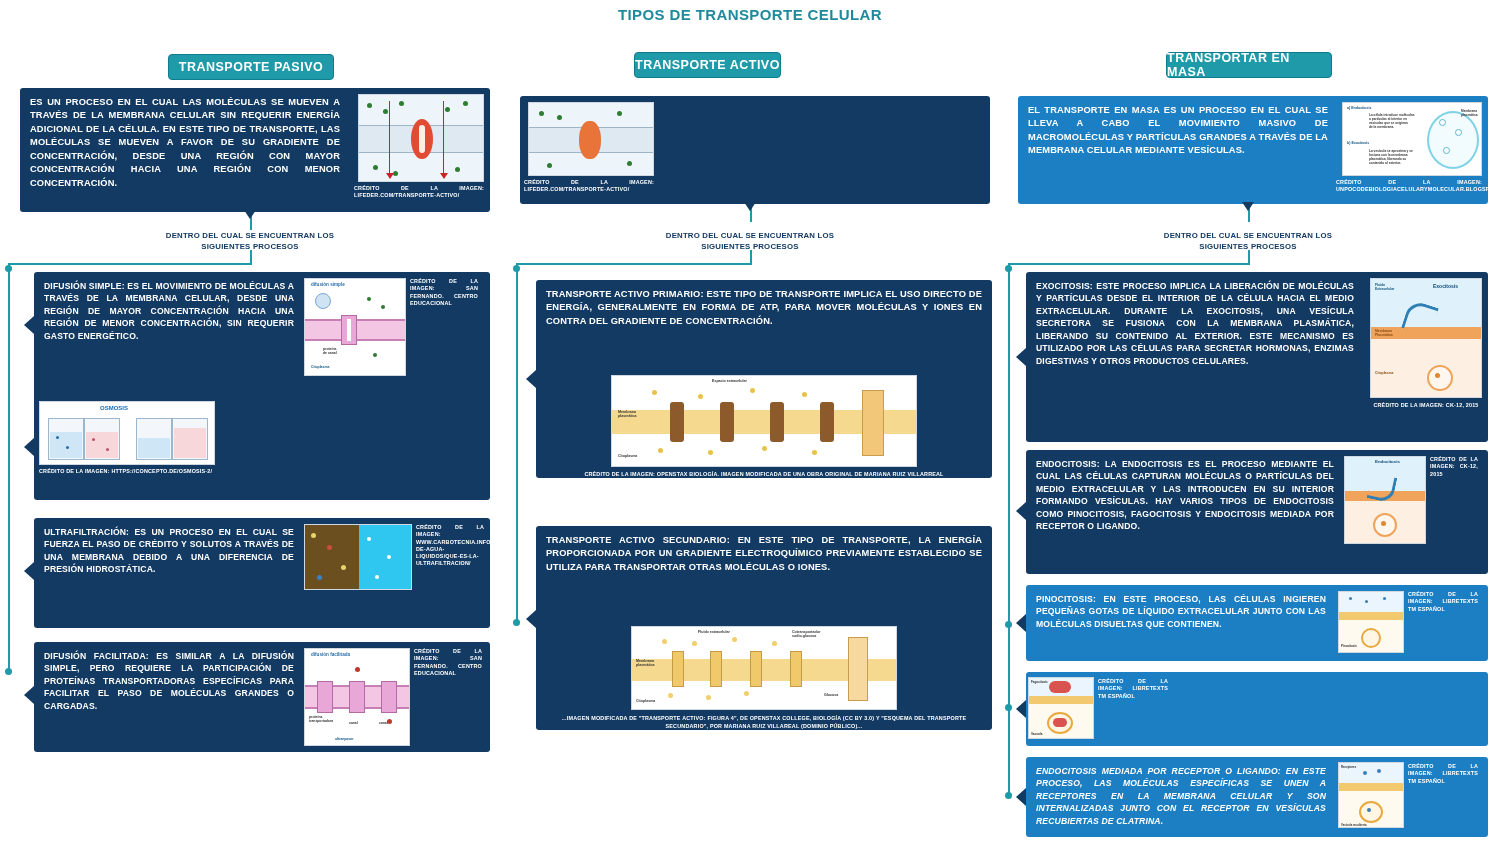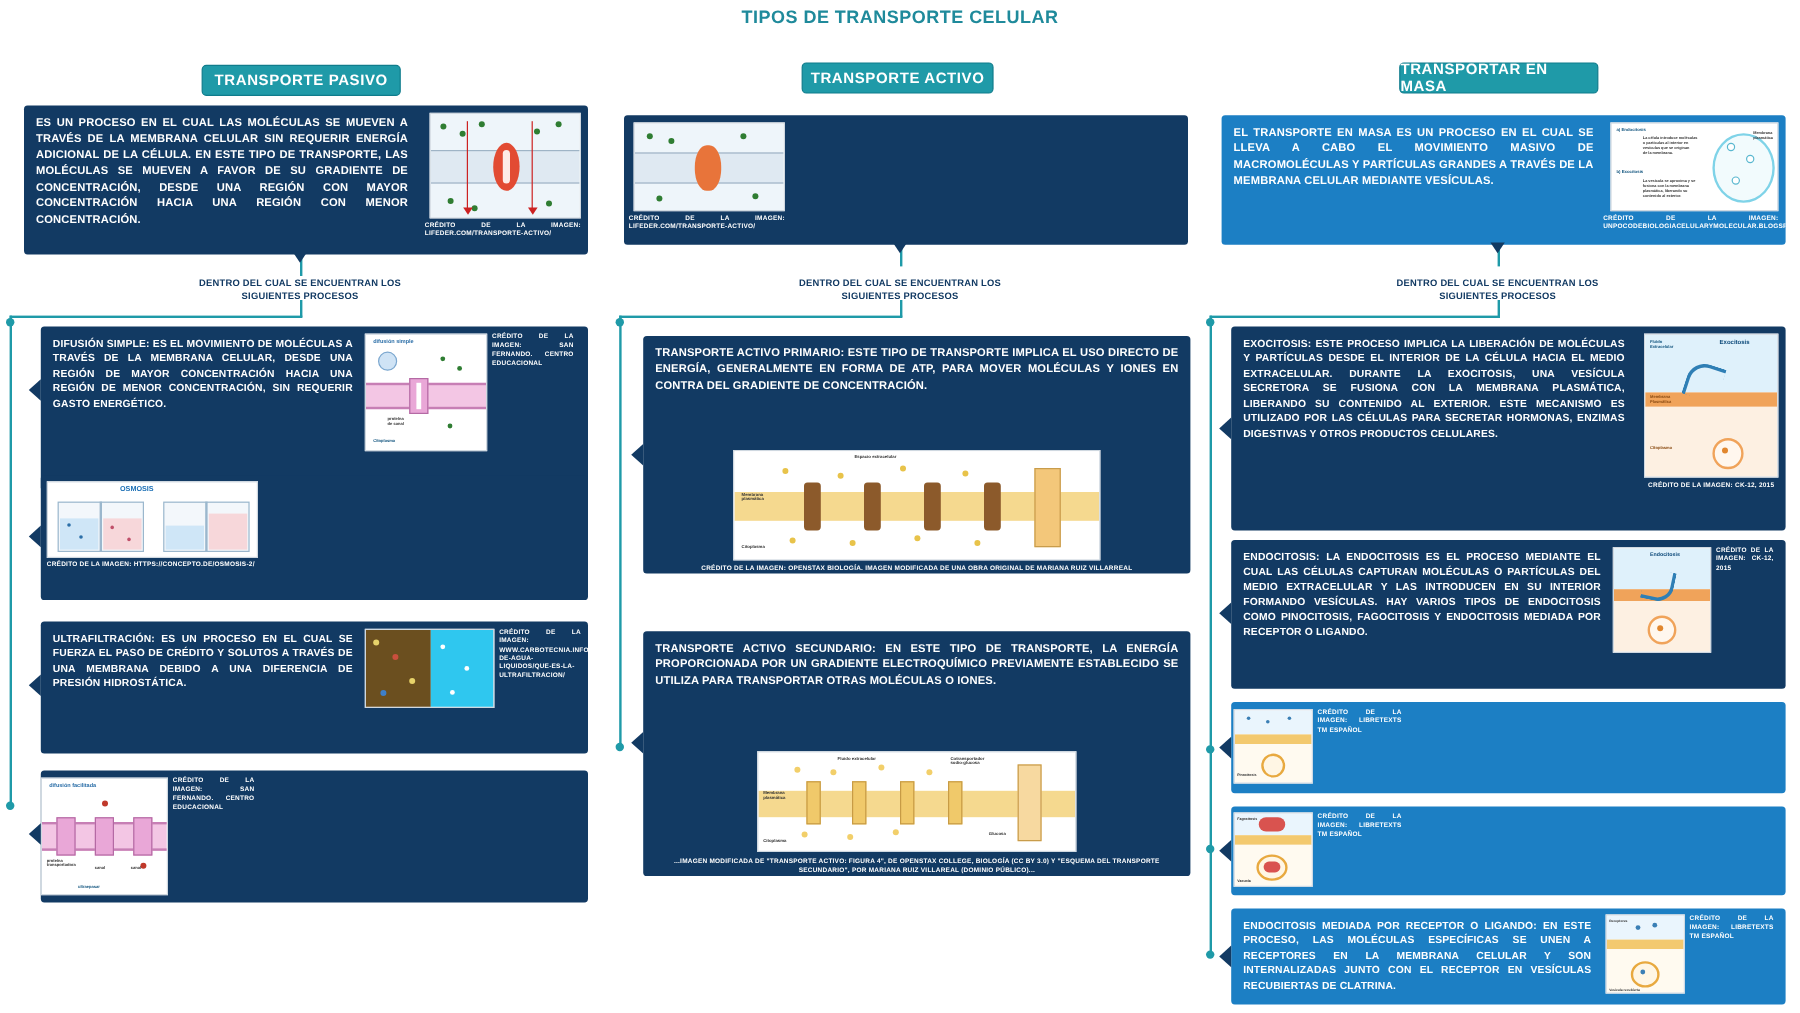--- a/index.html
+++ b/index.html
@@ -175,20 +175,21 @@
         <div class="tinydot" style="left:82px;top:30px;width:4px;height:4px;background:#ffffff;"></div>
         <div class="tinydot" style="left:70px;top:50px;width:4px;height:4px;background:#ffffff;"></div>
       </div>
     </div>
     <div class="credit-col credit">CRÉDITO DE LA IMAGEN: WWW.CARBOTECNIA.INFO/APRENDIZAJE/FILTRACION-DE-AGUA-LIQUIDOS/QUE-ES-LA-ULTRAFILTRACION/</div>
   </div>
 </div>
 <div class="abs arrow-left" style="left:24px; top:562px;"></div>
 
 <div class="abs card" style="left:34px; top:642px; width:456px; height:110px;">
+  <div class="card-text small" style="width:270px;">DIFUSIÓN FACILITADA: ES SIMILAR A LA DIFUSIÓN SIMPLE, PERO REQUIERE LA PARTICIPACIÓN DE PROTEÍNAS TRANSPORTADORAS ESPECÍFICAS PARA FACILITAR EL PASO DE MOLÉCULAS GRANDES O CARGADAS.</div>
   <div class="media-side" style="width:186px;">
     <div class="media" style="width:106px;height:98px;margin-top:6px;">
       <div class="ill">
         <div class="cap" style="left:6px;top:3px;color:#2c6fa8;">difusión facilitada</div>
         <div style="position:absolute;left:0;right:0;top:36px;height:24px;background:#f3c6e4;border-top:2px solid #c77fb5;border-bottom:2px solid #c77fb5;"></div>
         <div style="position:absolute;left:12px;top:32px;width:16px;height:32px;background:#e9a7d7;border:1px solid #b46aa4;"></div>
         <div style="position:absolute;left:44px;top:32px;width:16px;height:32px;background:#e9a7d7;border:1px solid #b46aa4;"></div>
         <div style="position:absolute;left:76px;top:32px;width:16px;height:32px;background:#e9a7d7;border:1px solid #b46aa4;"></div>
         <div class="tinydot" style="left:50px;top:18px;width:5px;height:5px;background:#c0392b;"></div>
         <div class="tinydot" style="left:82px;top:70px;width:5px;height:5px;background:#c0392b;"></div>
@@ -196,21 +197,21 @@
         <div class="lab" style="left:44px;top:72px;">canal</div>
         <div class="lab" style="left:74px;top:72px;">canal</div>
         <div class="lab b" style="left:30px;top:88px;">ultraepasar</div>
       </div>
     </div>
     <div class="credit-col credit">CRÉDITO DE LA IMAGEN: SAN FERNANDO. CENTRO EDUCACIONAL</div>
   </div>
 </div>
 <div class="abs arrow-left" style="left:24px; top:686px;"></div>
 
-<div class="abs col-header" style="left:668px; top:52px; width:160px;">TRANSPORTE ACTIVO</div>
+<div class="abs col-header" style="left:634px; top:52px; width:147px;">TRANSPORTE ACTIVO</div>
 
 <div class="abs card" style="left:520px; top:96px; width:470px; height:108px;">
   <div class="mediawrap" style="width:140px;">
     <div class="media" style="width:126px;height:74px;">
       <div class="ill">
         <div class="memb-bg" style="top:0;height:74px;background:#eef5fa;"></div>
         <div style="position:absolute;left:0;right:0;top:24px;height:26px;background:#dfe9f2;border-top:1px solid #9fb4c6;border-bottom:1px solid #9fb4c6;"></div>
         <div style="position:absolute;left:50px;top:18px;width:22px;height:38px;background:#e8743a;border-radius:10px/18px;"></div>
         <div class="tinydot" style="left:10px;top:8px;width:5px;height:5px;background:#2f7d32;"></div>
         <div class="tinydot" style="left:28px;top:12px;width:5px;height:5px;background:#2f7d32;"></div>
@@ -364,20 +365,21 @@
         <div class="tinydot" style="left:36px;top:64px;width:5px;height:5px;background:#e1872f;"></div>
         <div style="position:absolute;left:24px;top:18px;width:26px;height:26px;border-right:3px solid #2f7fb5;border-bottom:3px solid #2f7fb5;border-radius:0 0 14px 0;transform:rotate(12deg);"></div>
       </div>
     </div>
     <div class="credit-col credit" style="width:58px;">CRÉDITO DE LA IMAGEN: CK-12, 2015</div>
   </div>
 </div>
 <div class="abs arrow-left" style="left:1016px; top:502px;"></div>
 
 <div class="abs card light" style="left:1026px; top:585px; width:462px; height:76px;">
+  <div class="card-text small" style="width:310px;">PINOCITOSIS: EN ESTE PROCESO, LAS CÉLULAS INGIEREN PEQUEÑAS GOTAS DE LÍQUIDO EXTRACELULAR JUNTO CON LAS MOLÉCULAS DISUELTAS QUE CONTIENEN.</div>
   <div class="media-side" style="width:152px;">
     <div class="media" style="width:66px;height:62px;margin:6px 0 0 2px;">
       <div class="ill">
         <div style="position:absolute;left:0;right:0;top:0;height:20px;background:#eaf5fd;"></div>
         <div style="position:absolute;left:0;right:0;top:20px;height:8px;background:#f3c96f;"></div>
         <div style="position:absolute;left:0;right:0;top:28px;bottom:0;background:#fffaf0;"></div>
         <div class="tinydot" style="left:10px;top:5px;width:3px;height:3px;background:#3b7fb5;"></div>
         <div class="tinydot" style="left:26px;top:8px;width:3px;height:3px;background:#3b7fb5;"></div>
         <div class="tinydot" style="left:44px;top:5px;width:3px;height:3px;background:#3b7fb5;"></div>
         <div style="position:absolute;left:22px;top:36px;width:20px;height:20px;border:2px solid #e8a93f;border-radius:50%;background:#fff6e4;"></div>
@@ -402,21 +404,21 @@
         <div style="position:absolute;left:24px;top:40px;width:14px;height:9px;background:#d9534f;border-radius:5px;"></div>
         <div class="lab" style="left:2px;top:54px;font-size:3px;">Vacuola</div>
       </div>
     </div>
     <div class="credit-col credit" style="width:80px;">CRÉDITO DE LA IMAGEN: LIBRETEXTS TM ESPAÑOL</div>
   </div>
 </div>
 <div class="abs arrow-left" style="left:1016px; top:700px;"></div>
 
 <div class="abs card light" style="left:1026px; top:757px; width:462px; height:80px;">
-  <div class="card-text small" style="width:310px;">ENDOCITOSIS MEDIADA POR RECEPTOR O LIGANDO: EN ESTE PROCESO, LAS MOLÉCULAS ESPECÍFICAS SE UNEN A RECEPTORES EN LA MEMBRANA CELULAR Y SON INTERNALIZADAS JUNTO CON EL RECEPTOR EN VESÍCULAS RECUBIERTAS DE CLATRINA.</div>
+  <div class="card-text small" style="width:310px;font-style:italic;">ENDOCITOSIS MEDIADA POR RECEPTOR O LIGANDO: EN ESTE PROCESO, LAS MOLÉCULAS ESPECÍFICAS SE UNEN A RECEPTORES EN LA MEMBRANA CELULAR Y SON INTERNALIZADAS JUNTO CON EL RECEPTOR EN VESÍCULAS RECUBIERTAS DE CLATRINA.</div>
   <div class="media-side" style="width:152px;">
     <div class="media" style="width:66px;height:66px;margin:5px 0 0 2px;">
       <div class="ill">
         <div style="position:absolute;left:0;right:0;top:0;height:20px;background:#eaf5fd;"></div>
         <div style="position:absolute;left:0;right:0;top:20px;height:8px;background:#f3c96f;"></div>
         <div style="position:absolute;left:0;right:0;top:28px;bottom:0;background:#fffaf0;"></div>
         <div class="lab" style="left:2px;top:2px;font-size:2.8px;">Receptores</div>
         <div class="tinydot" style="left:24px;top:8px;width:4px;height:4px;background:#3b7fb5;"></div>
         <div class="tinydot" style="left:38px;top:6px;width:4px;height:4px;background:#3b7fb5;"></div>
         <div style="position:absolute;left:20px;top:38px;width:24px;height:22px;border:2px solid #e8a93f;border-radius:50%;background:#fff6e4;"></div>

